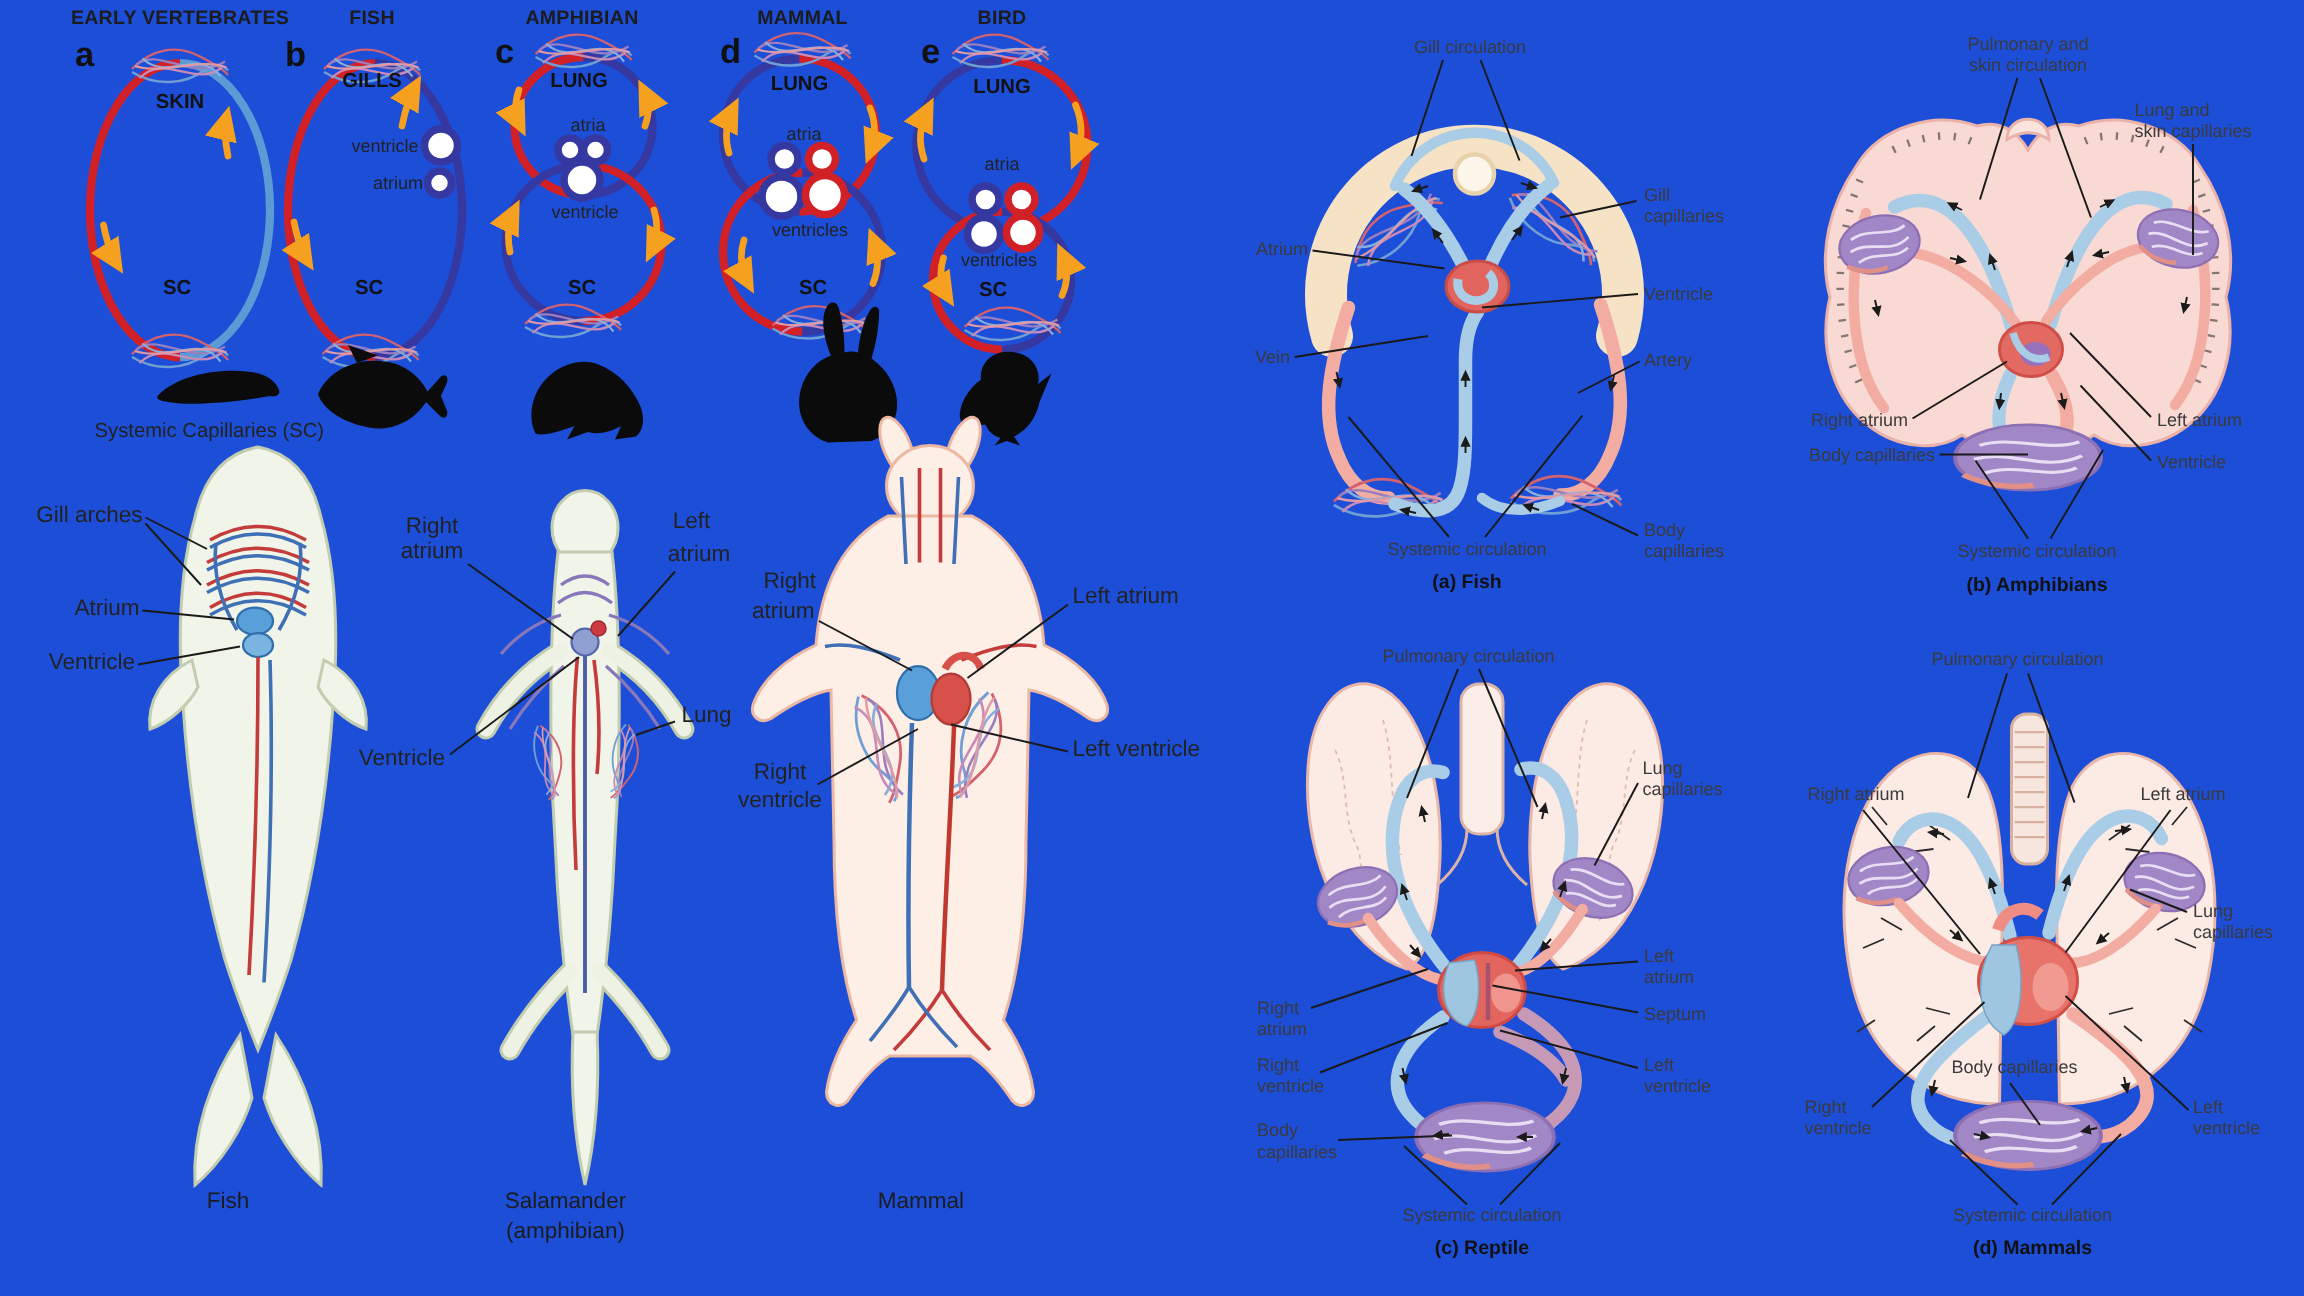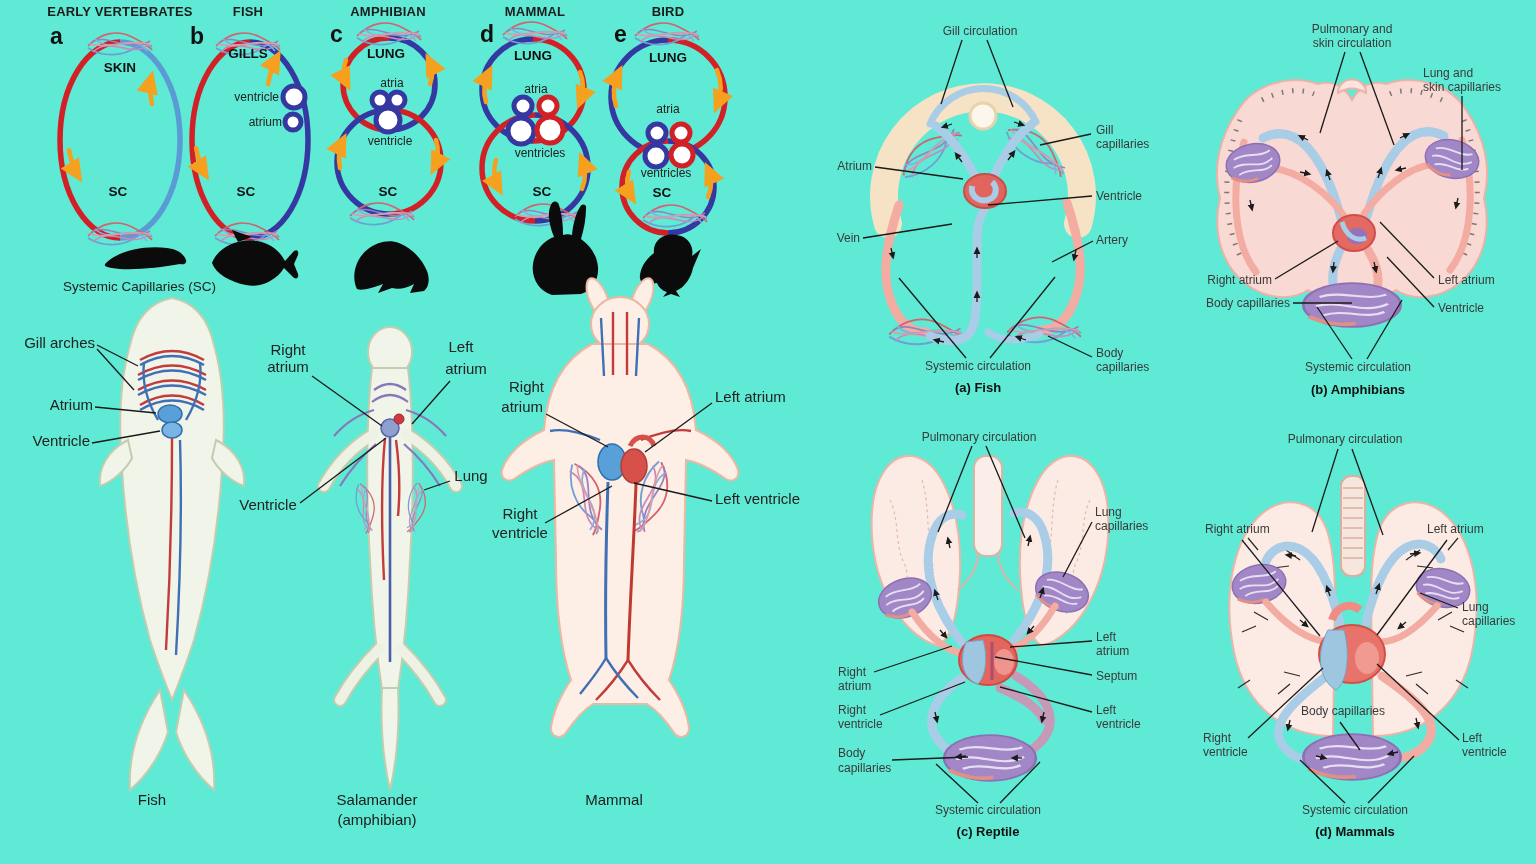--- a/index.html
+++ b/index.html
@@ -1,16 +1,16 @@
 <!DOCTYPE html>
 <html><head>
 <meta charset="utf-8">
 <style>
   html,body{margin:0;padding:0;background:#ffffff;}
-  #stage{position:relative;width:1536px;height:864px;background:#5eead4;overflow:hidden;}
+  #stage{position:relative;width:1536px;height:864px;background:#1d4ed8;overflow:hidden;}
   svg text{font-family:"Liberation Sans",sans-serif;}
   .t-title{font-size:13px;font-weight:700;fill:#1c1c1c;text-anchor:middle;letter-spacing:.2px}
   .t-letter{font-size:23px;font-weight:700;fill:#111}
   .t-organ{font-size:13.5px;font-weight:700;fill:#111;text-anchor:middle}
   .t-small{font-size:12px;fill:#222}
   .t-smallc{text-anchor:middle}
   .t-smallr{text-anchor:end}
   .t-anat{font-size:15px;fill:#222}
   .t-anatr{text-anchor:end}
   .t-anatc{text-anchor:middle}

